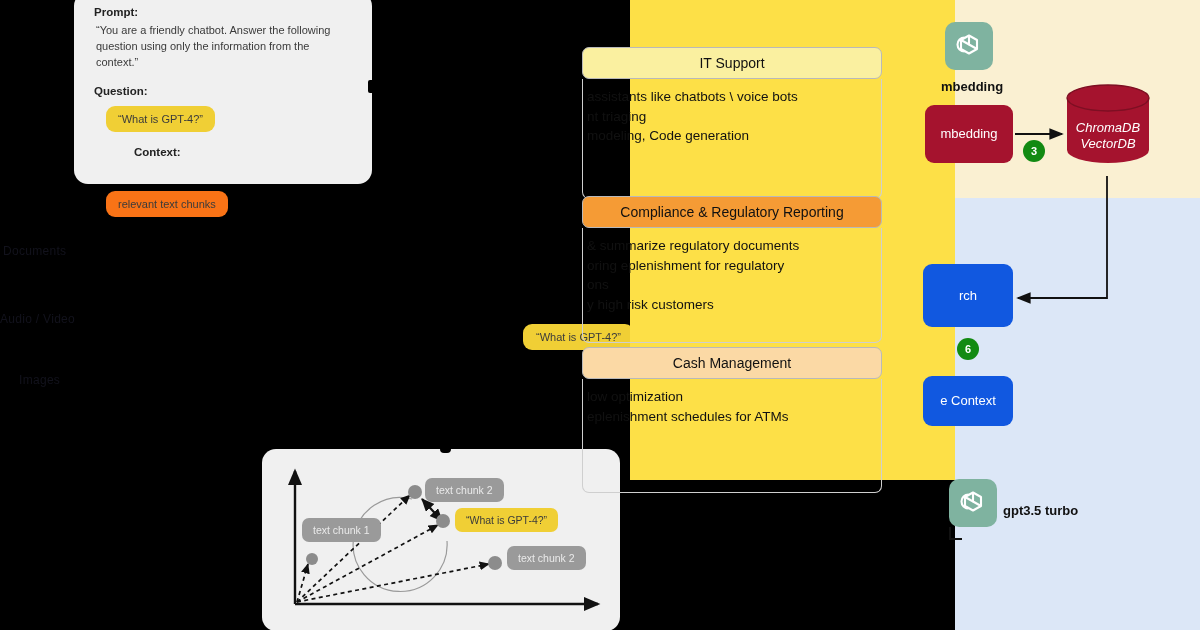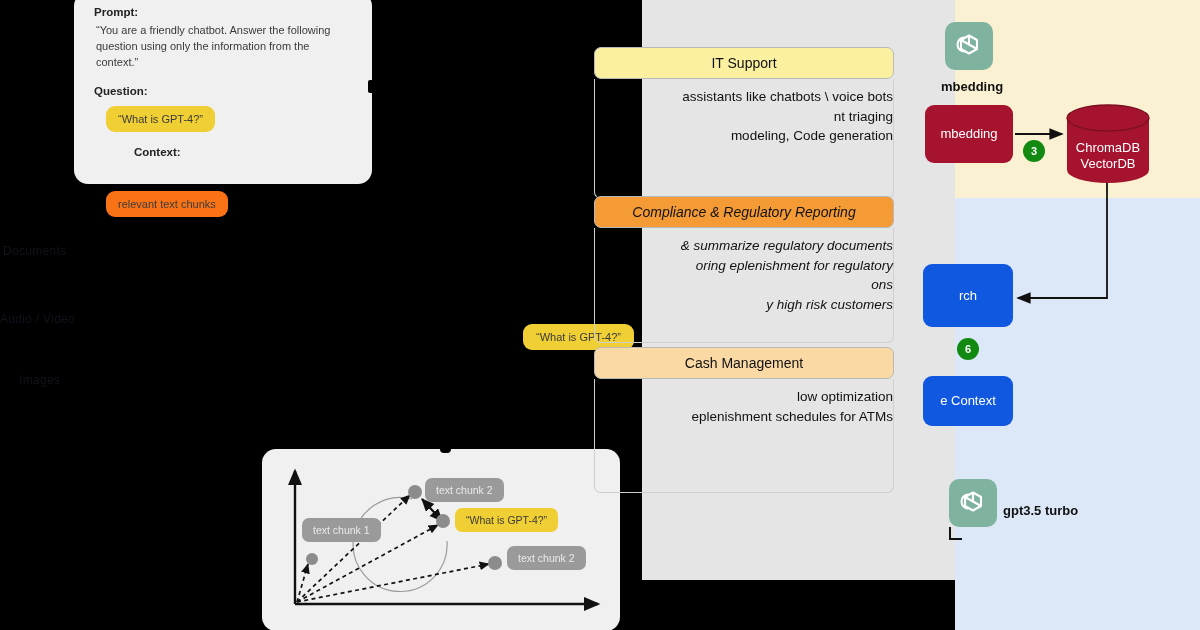--- a/index.html
+++ b/index.html
@@ -28,26 +28,26 @@
   
   #vector-card{position:absolute;left:262px;top:449px;width:358px;height:182px;
     background:#f0f0f0;border-radius:14px;overflow:hidden;}
   #vector-card .topnotch{position:absolute;left:178px;top:-4px;width:11px;height:8px;background:#000;border-radius:0 0 4px 4px;}
   #vector-card svg{position:absolute;left:0;top:0;}
   .vlabel{position:absolute;background:#9a9a9a;color:#eaeaea;border-radius:7px;
     font-size:10.5px;padding:6px 11px;white-space:nowrap;}
   .vlabel.q{background:#f0cf35;color:#3b3b3b;}
 
   
-  #mid-panel{position:absolute;left:630px;top:0;width:325px;height:580px;background:#e5e5e5;margin-left:12px;}
+  #mid-panel{position:absolute;left:630px;top:0;width:325px;height:480px;background:#fde047;}
   .ucard{position:absolute;left:-48px;width:300px;box-sizing:border-box;}
   .ucard .hd{border:1px solid #b9b9b9;border-radius:7px;text-align:center;
     font-size:14px;color:#111;padding:7px 0;}
   .ucard .bd{border:1px solid #cfcfcf;border-top:none;border-radius:0 0 7px 7px;
-    padding:8px 0 22px 0;text-align:right;}
+    padding:8px 0 22px 0;}
   .ucard .bd div{font-size:13.5px;color:#111;line-height:1.45;padding-left:4px;white-space:nowrap;}
 
   
   #right-panel{position:absolute;left:955px;top:0;width:245px;height:630px;background:#dce7f7;}
   #right-panel .cream{position:absolute;left:0;top:0;width:245px;height:198px;background:#faf0d2;}
   #right-panel svg.wires{position:absolute;left:0;top:0;}
   .rbox{position:absolute;border-radius:9px;color:#fff;display:flex;align-items:center;
     justify-content:center;font-size:13px;text-align:center;line-height:1.2;}
   .rbox.red{background:#a5132e;}
   .rbox.blue{background:#1158e0;}
@@ -126,21 +126,21 @@
     <div class="ucard" style="top:47px;">
       <div class="hd" style="background:#faf0a0;">IT Support</div>
       <div class="bd">
         <div>assistants like chatbots \ voice bots</div>
         <div>nt triaging</div>
         <div>modeling, Code generation</div>
         <div style="height:30px;"></div>
       </div>
     </div>
 
-    <div class="ucard" style="top:196px;font-style:italic;">
+    <div class="ucard" style="top:196px;">
       <div class="hd" style="background:#f59b35;">Compliance &amp; Regulatory Reporting</div>
       <div class="bd">
         <div>&amp; summarize regulatory documents</div>
         <div>oring eplenishment for regulatory</div>
         <div>ons</div>
         <div>y high risk customers</div>
         <div style="height:6px;"></div>
       </div>
     </div>
 
@@ -177,21 +177,21 @@
           <path d="M13.5 23.5 A7 7 0 0 1 13.5 9.5"></path>
         </g>
       </svg>
     </div>
     <div class="rlabel" style="left:-14px;top:79px;width:110px;text-align:left;">mbedding</div>
     <div class="rbox red" style="left:-30px;top:105px;width:88px;height:58px;">mbedding</div>
 
     <div class="badge" style="left:68px;top:140px;">3</div>
 
 
-    <div class="cyl" style="left:110px;top:104px;width:86px;height:80px;">
+    <div class="cyl" style="left:110px;top:84px;width:86px;height:80px;font-style:italic;">
       <svg width="86" height="80" viewBox="0 0 86 80">
         <path d="M2,14 L2,66 A41,13 0 0 0 84,66 L84,14 Z" fill="#a5132e"></path>
         <ellipse cx="43" cy="14" rx="41" ry="13" fill="#a5132e" stroke="#7d0f23" stroke-width="1.4"></ellipse>
       </svg>
       <div class="cyl-label" style="padding-top:12px;">
         <span>ChromaDB</span>
         <span>VectorDB</span>
       </div>
     </div>
 

